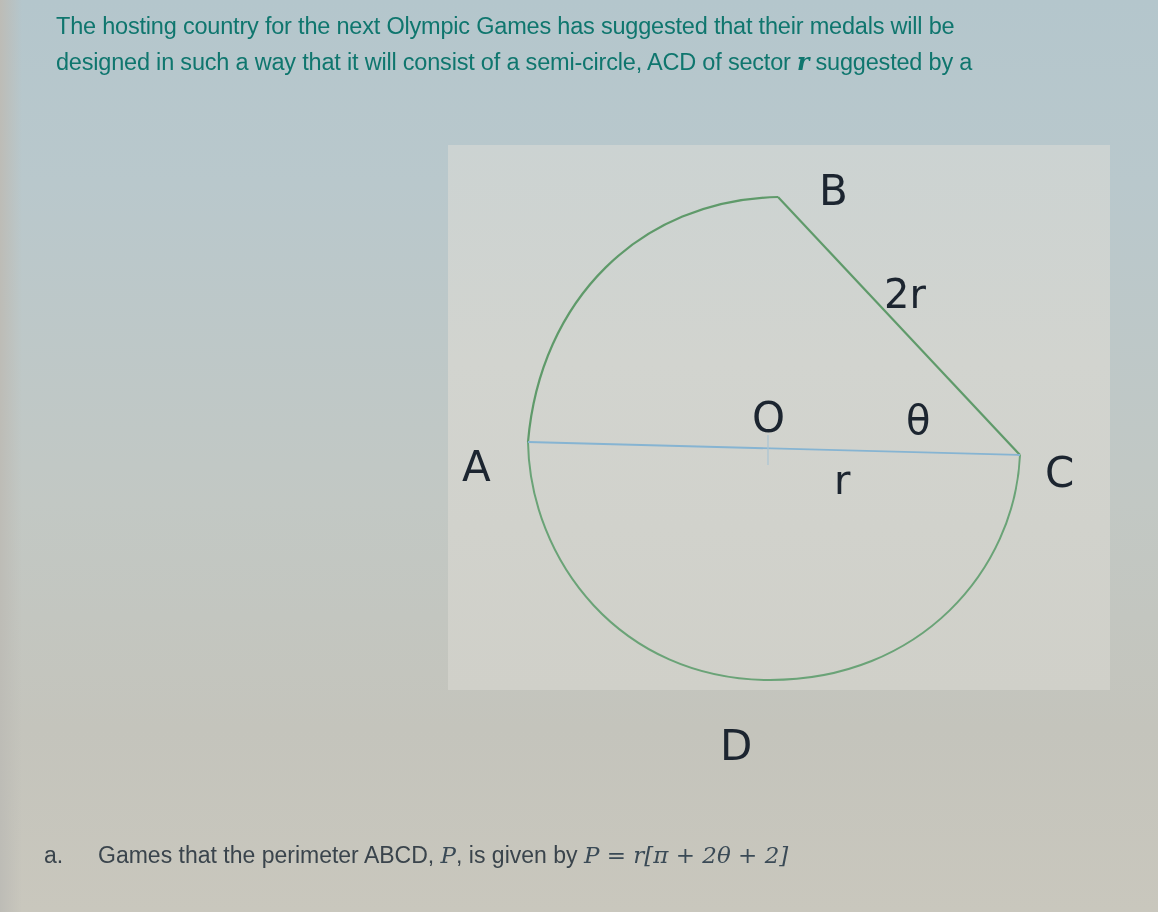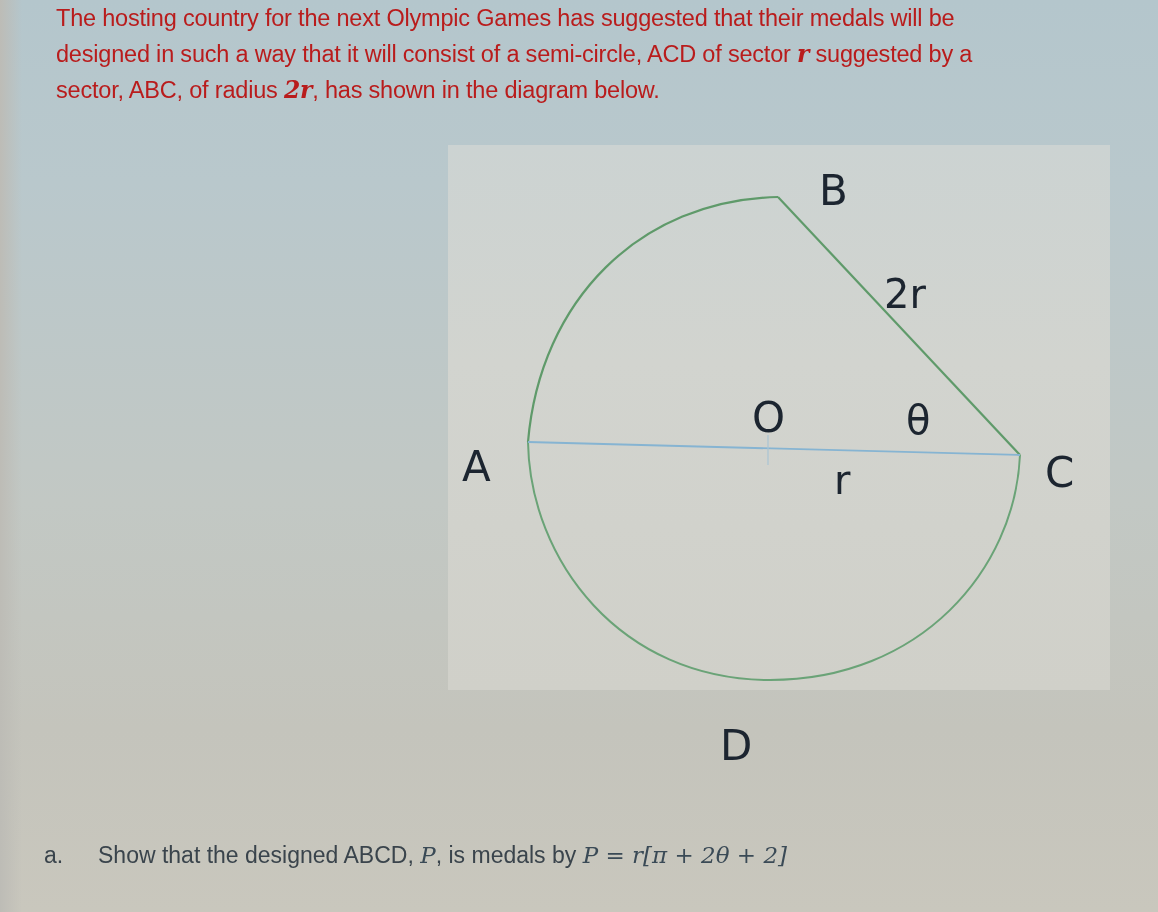--- a/index.html
+++ b/index.html
@@ -7,22 +7,22 @@
     width: 1158px; height: 912px; overflow: hidden; position: relative;
     background: linear-gradient(180deg, #b4c6cc 0%, #b9c8cc 20%, #c2c8c4 55%, #c4c4bc 80%, #c9c7bd 100%);
     font-family: "Liberation Sans", "DejaVu Sans", sans-serif;
     color: #1f2a33;
   }
   .left-shade {
     position: absolute; left: 0; top: 0; width: 22px; height: 912px;
     background: linear-gradient(90deg, #bdbcb6, rgba(189,188,182,0));
   }
   .question-text {
-    position: absolute; left: 56px; top: 0; width: 1090px;
-    font-size: 23.5px; line-height: 36px; color: #b91c1c;
+    position: absolute; left: 56px; top: 8px; width: 1090px;
+    font-size: 23.5px; line-height: 36px; color: #0f766e;
     letter-spacing: -0.2px;
   }
   .question-text .math { font-family: "DejaVu Serif", "Liberation Serif", serif; font-weight: bold; font-style: italic; }
   .diagram-panel {
     position: absolute; left: 448px; top: 145px; width: 662px; height: 545px;
     background: linear-gradient(180deg, #ccd3d2 0%, #d2d4cf 40%, #d0d0c9 100%);
   }
   .diagram-svg { position: absolute; left: 0; top: 0; }
   .label {
     position: absolute; font-family: "DejaVu Sans", sans-serif; color: #1c2530;
@@ -35,21 +35,20 @@
   .sub-question .formula { font-family: "DejaVu Serif", "Liberation Serif", serif; font-style: italic; color: #3a4a56; }
 </style>
 </head>
 <body>
 
 <div class="left-shade"></div>
 
 <div class="question-text">
   <div><span>The hosting country for the next Olympic Games has suggested that their medals will be</span></div>
   <div><span>designed in such a way that it will consist of a semi-circle, ACD of sector </span><span class="math">r</span><span> suggested by a</span></div>
-  <div><span>sector, ABC, of radius </span><span class="math">2r</span><span>, has shown in the diagram below.</span></div>
 </div>
 
 <div class="diagram-panel"></div>
 
 <svg class="diagram-svg" width="1158" height="912" viewBox="0 0 1158 912">
 
   <path d="M 528 442 C 540 300, 640 200, 778 197" fill="none" stroke="#5f9a6a" stroke-width="2.2"></path>
 
   <line x1="778" y1="197" x2="1020" y2="455" stroke="#5f9a6a" stroke-width="2.2"></line>
 
@@ -63,14 +62,14 @@
 <div class="label" style="left:819px; top:170px; font-size:42px;">B</div>
 <div class="label" style="left:884px; top:274px; font-size:40px;">2r</div>
 <div class="label" style="left:752px; top:397px; font-size:42px;">O</div>
 <div class="label" style="left:906px; top:400px; font-size:40px;">θ</div>
 <div class="label" style="left:462px; top:446px; font-size:42px;">A</div>
 <div class="label" style="left:834px; top:460px; font-size:40px;">r</div>
 <div class="label" style="left:1045px; top:452px; font-size:42px;">C</div>
 <div class="label" style="left:720px; top:725px; font-size:42px;">D</div>
 
 <div class="sub-question">
-  <span class="marker">a.</span><span>Show that the designed ABCD, </span><span class="formula">P</span><span>, is medals by </span><span class="formula">P = r[π + 2θ + 2]</span>
+  <span class="marker">a.</span><span>Games that the perimeter ABCD, </span><span class="formula">P</span><span>, is given by </span><span class="formula">P = r[π + 2θ + 2]</span>
 </div>
 
 </body></html>

